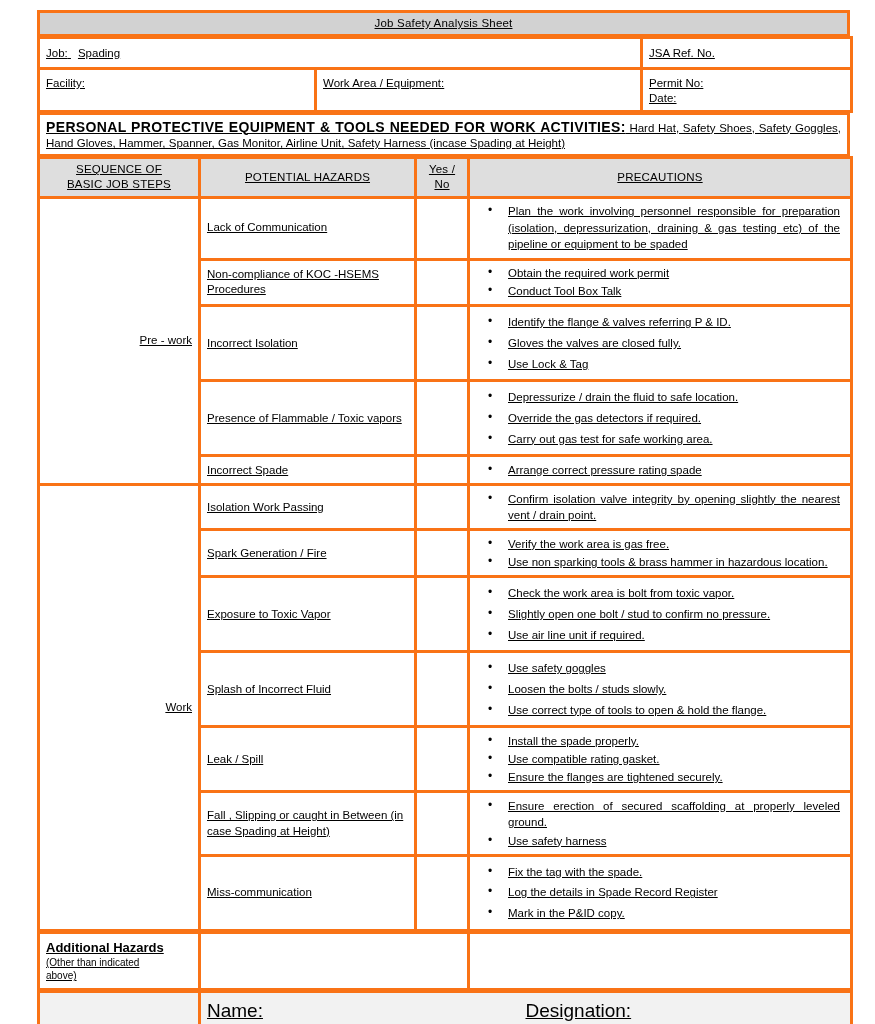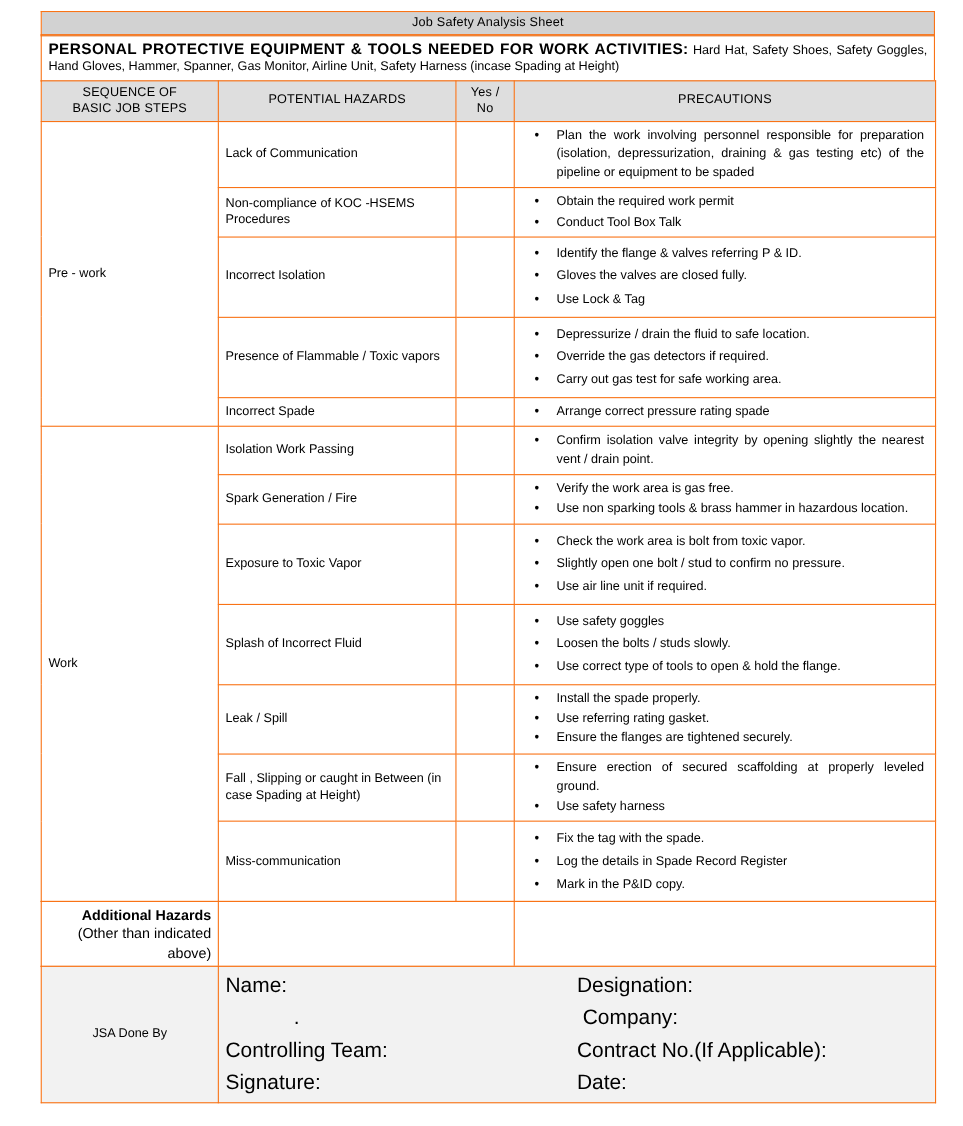--- a/index.html
+++ b/index.html
@@ -14,27 +14,28 @@
     width: 875px; height: 1024px;
     background: #ffffff;
     padding: 10px 24px 0 37px;
   }
   table.jsa {
     width: 813px;
     border-collapse: collapse;
     table-layout: fixed;
   }
   table.jsa td, table.jsa th {
-    border: 1px solid #f97316;
+    border: 3px solid #f97316;
     padding: 3px 6px;
     vertical-align: middle;
     font-size: 11.5px;
     color: #000;
     font-weight: normal;
     line-height: 1.32;
+    text-decoration: underline;
   }
 
   
   .title-cell {
     background: #d2d2d2;
     text-align: center;
     font-size: 22px;
     font-weight: bold;
     letter-spacing: 0.2px;
     padding: 9px 0 11px 0;
@@ -72,21 +73,21 @@
     text-align: center;
     font-weight: bold;
     font-size: 11.5px;
     letter-spacing: 0.2px;
     padding: 5px 2px;
     line-height: 1.3;
   }
 
   
   .stepcell {
-    text-align: left;
+    text-align: right;
     font-weight: bold;
     font-size: 12.5px;
     vertical-align: middle;
   }
   .hazcell {
     text-align: left;
     font-size: 11.5px;
     vertical-align: middle;
     padding: 5px 7px;
   }
@@ -111,27 +112,27 @@
     position: absolute;
     left: -18px;
     top: -1px;
     font-size: 12px;
   }
   ul.prec li.j { text-align: justify; text-align-last: left; padding-right: 4px; }
   ul.prec.loose li { margin: 4px 0; }
 
   
   .addhaz-label {
-    text-align: right;
+    text-align: left;
     vertical-align: middle;
     padding: 6px 4px;
     line-height: 1.35;
   }
   .addhaz-label .b { font-weight: bold; font-size: 13px; }
-  .addhaz-label .s { font-size: 13px; }
+  .addhaz-label .s { font-size: 10px; }
 
   
   .jsa-done-row td { background: #f2f2f2; }
   .jsadone-label {
     text-align: center;
     font-weight: bold;
     font-size: 13px;
     vertical-align: middle;
   }
   .signblock {
@@ -162,20 +163,41 @@
   </tbody>
     </table>
 
   <table class="jsa" style="margin-top:-1px;">
     <colgroup>
       <col style="width:277px">
       <col style="width:326px">
       <col style="width:210px">
     </colgroup>
     <tbody>
+        <tr>
+      <td class="meta-cell" colspan="2">
+        <span>Job:</span>
+        <span style="display:inline-block;width:7px"></span><span>Spading</span>
+      </td>
+      <td class="meta-cell">
+        <span>JSA Ref. No.</span>
+      </td>
+    </tr>
+    <tr>
+      <td class="meta-cell tall">
+        <span>Facility:</span>
+      </td>
+      <td class="meta-cell tall">
+        <span>Work Area / Equipment:</span>
+      </td>
+      <td class="meta-cell tall">
+        <span class="meta-sub">Permit No:</span>
+        <span class="meta-sub">Date:</span>
+      </td>
+    </tr>
   </tbody>
     </table>
 
   <table class="jsa" style="margin-top:-1px;">
     <tbody>
         <tr>
       <td class="ppe-cell"><b>PERSONAL PROTECTIVE EQUIPMENT &amp; TOOLS NEEDED FOR WORK ACTIVITIES:</b><span> Hard Hat, Safety Shoes, Safety Goggles, Hand Gloves, Hammer, Spanner, Gas Monitor, Airline Unit, Safety Harness (incase Spading at Height)</span></td>
     </tr>
   </tbody>
     </table>
@@ -294,21 +316,21 @@
               <li>Use correct type of tools to open &amp; hold the flange.</li>
             </ul>
           </td>
         </tr>
         <tr>
           <td class="hazcell">Leak / Spill</td>
           <td class="yncell"></td>
           <td class="preccell">
             <ul class="prec">
               <li>Install the spade properly.</li>
-              <li>Use referring rating gasket.</li>
+              <li>Use compatible rating gasket.</li>
               <li>Ensure the flanges are tightened securely.</li>
             </ul>
           </td>
         </tr>
         <tr>
           <td class="hazcell">Fall , Slipping or caught in Between (in case Spading at Height)</td>
           <td class="yncell"></td>
           <td class="preccell">
             <ul class="prec">
               <li class="j">Ensure erection of secured scaffolding at properly leveled ground.</li>

